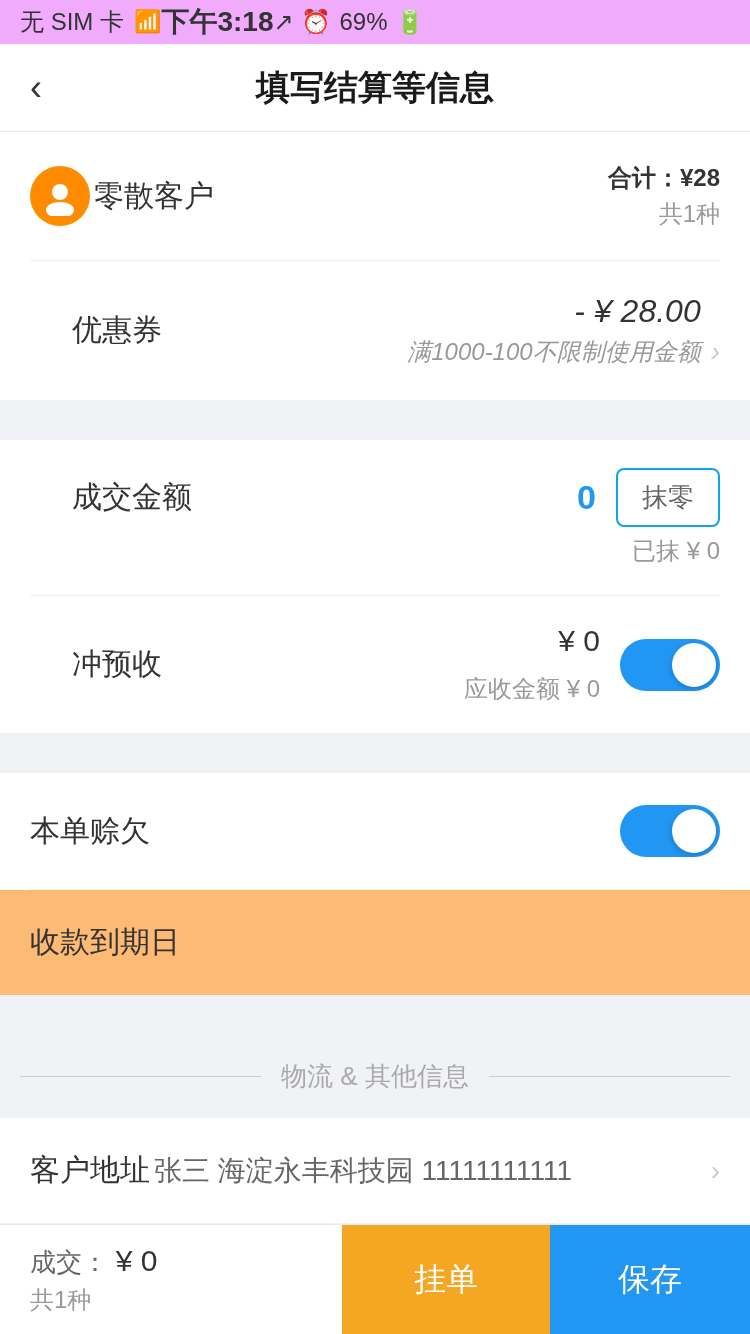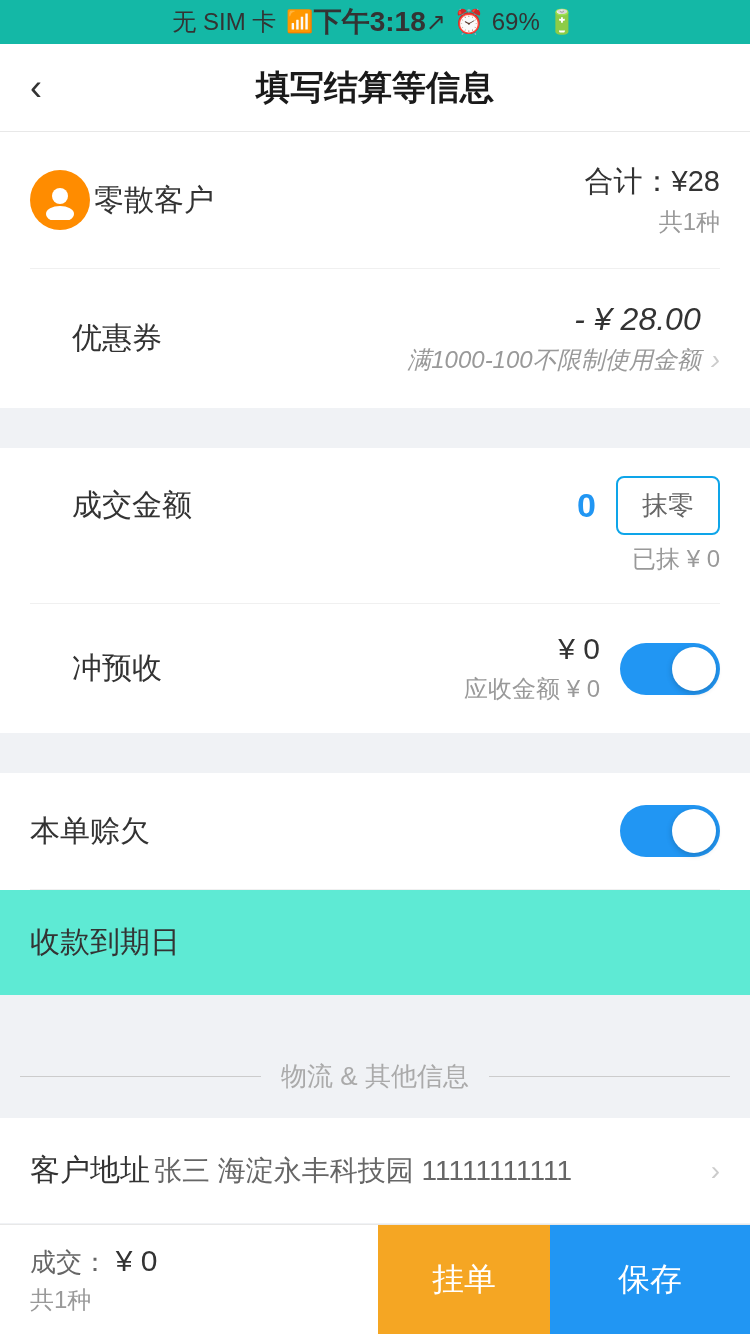--- a/index.html
+++ b/index.html
@@ -9,24 +9,24 @@
       min-height: 1334px;
       font-family: -apple-system, "PingFang SC", "Helvetica Neue", sans-serif;
       background: #f0f2f5;
       color: #333;
       font-size: 28px;
     }
 
     
     .status-bar {
       height: 44px;
-      background: #14b8a6;
-      display: flex;
-      align-items: center;
-      justify-content: center;
+      background: #f0abfc;
+      display: flex;
+      align-items: center;
+      justify-content: flex-start;
       padding: 0 20px;
       font-size: 24px;
       font-weight: 500;
     }
     .status-left { display: flex; align-items: center; gap: 10px; }
     .status-right { display: flex; align-items: center; gap: 8px; font-size: 24px; }
     .wifi-icon { font-size: 22px; }
 
     
     .nav-bar {
@@ -82,21 +82,21 @@
       height: 60px;
       border-radius: 50%;
       background: #ff8c00;
       display: flex;
       align-items: center;
       justify-content: center;
     }
     .avatar-svg { width: 40px; height: 40px; }
     .customer-name { font-size: 30px; color: #333; }
     .customer-right { text-align: right; }
-    .total-label { font-size: 29px; color: #333; }
+    .total-label { font-size: 24px; color: #333; font-weight: bold; }
     .total-count { font-size: 24px; color: #999; margin-top: 4px; }
 
     
     .divider { height: 1px; background: #f0f0f0; margin: 0 30px; }
 
     
     .row-item {
       display: flex;
       align-items: center;
       justify-content: space-between;
@@ -164,21 +164,21 @@
       padding: 28px 30px;
       background: #fff;
     }
     .prepay-right {
       display: flex;
       align-items: center;
       gap: 20px;
     }
     .prepay-info { text-align: right; }
     .prepay-value { font-size: 30px; color: #333; font-weight: 500; }
-    .prepay-sub { font-size: 24px; color: #999; margin-top: 7px; }
+    .prepay-sub { font-size: 24px; color: #999; margin-top: 15px; }
 
     
     .toggle {
       width: 100px;
       height: 52px;
       border-radius: 26px;
       background: #2196f3;
       position: relative;
       cursor: pointer;
       flex-shrink: 0;
@@ -203,21 +203,21 @@
       background: #fff;
       font-family: Liberation Mono, monospace;
     }
     .debt-label { font-size: 30px; color: #333; }
 
     
     .due-row {
       display: flex;
       align-items: center;
       padding: 32px 30px;
-      background: #5eead4;
+      background: #fdba74;
       gap: 20px;
     }
     .due-label { font-size: 30px; color: #333; }
     .due-value { font-size: 30px; color: #333; }
 
     
     .logistics-section {
       background: #f0f2f5;
       padding: 24px 0;
       display: flex;
@@ -261,21 +261,21 @@
       border-top: 1px solid #e8e8e8;
     }
     .bottom-left {
       flex: 1;
       padding: 0 30px;
     }
     .bottom-deal { font-size: 26px; color: #666; }
     .bottom-deal-val { font-size: 30px; color: #333; font-weight: 500; }
     .bottom-count { font-size: 24px; color: #999; margin-top: 4px; }
     .btn-hold {
-      width: 172px;
+      width: 208px;
       height: 110px;
       background: #f5a623;
       display: flex;
       align-items: center;
       justify-content: center;
       font-size: 32px;
       color: #fff;
       cursor: pointer;
       font-weight: 500;
     }

